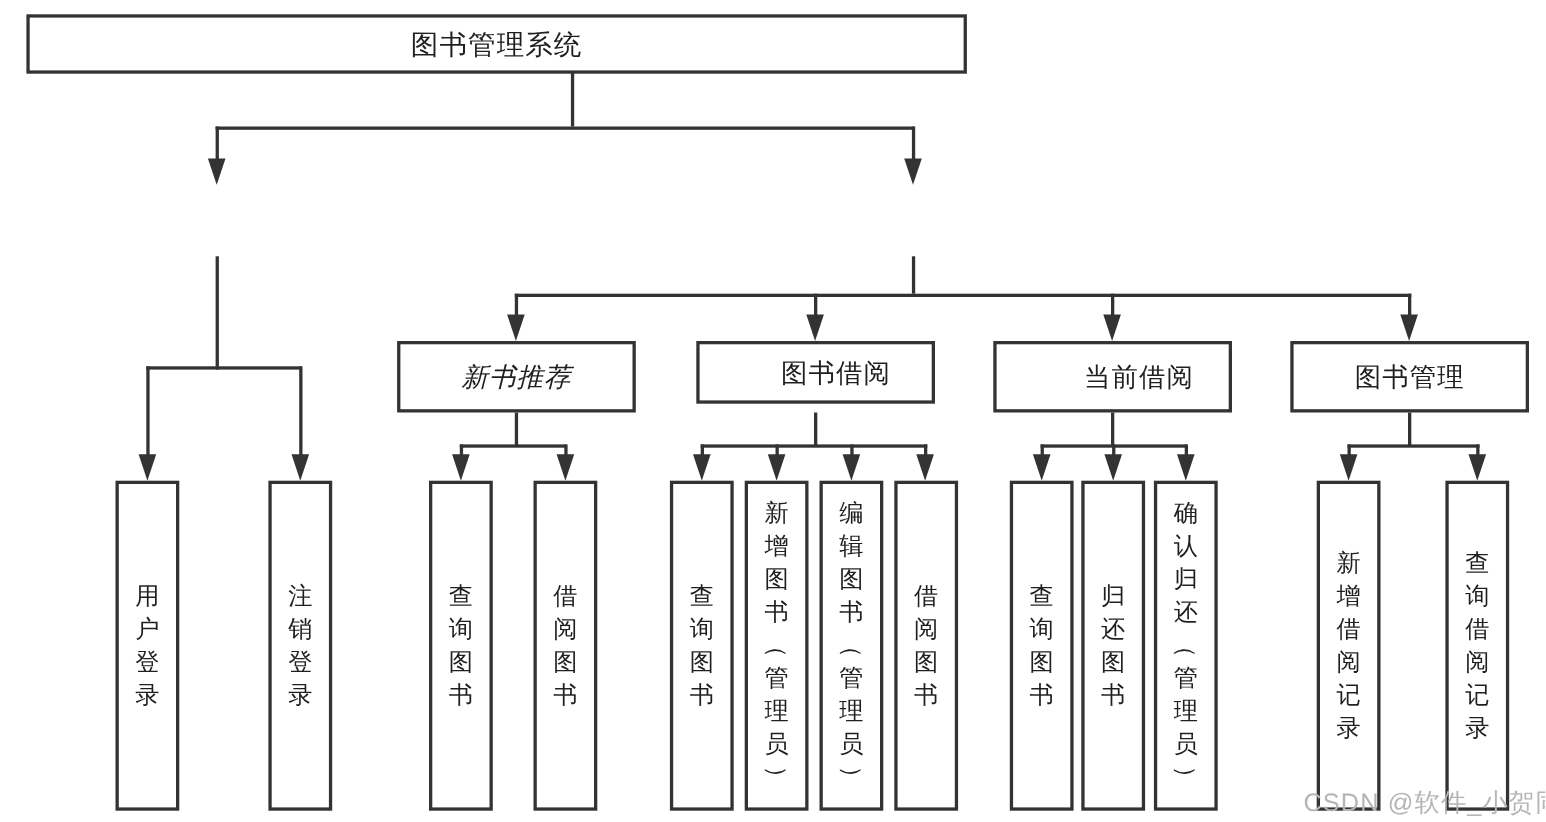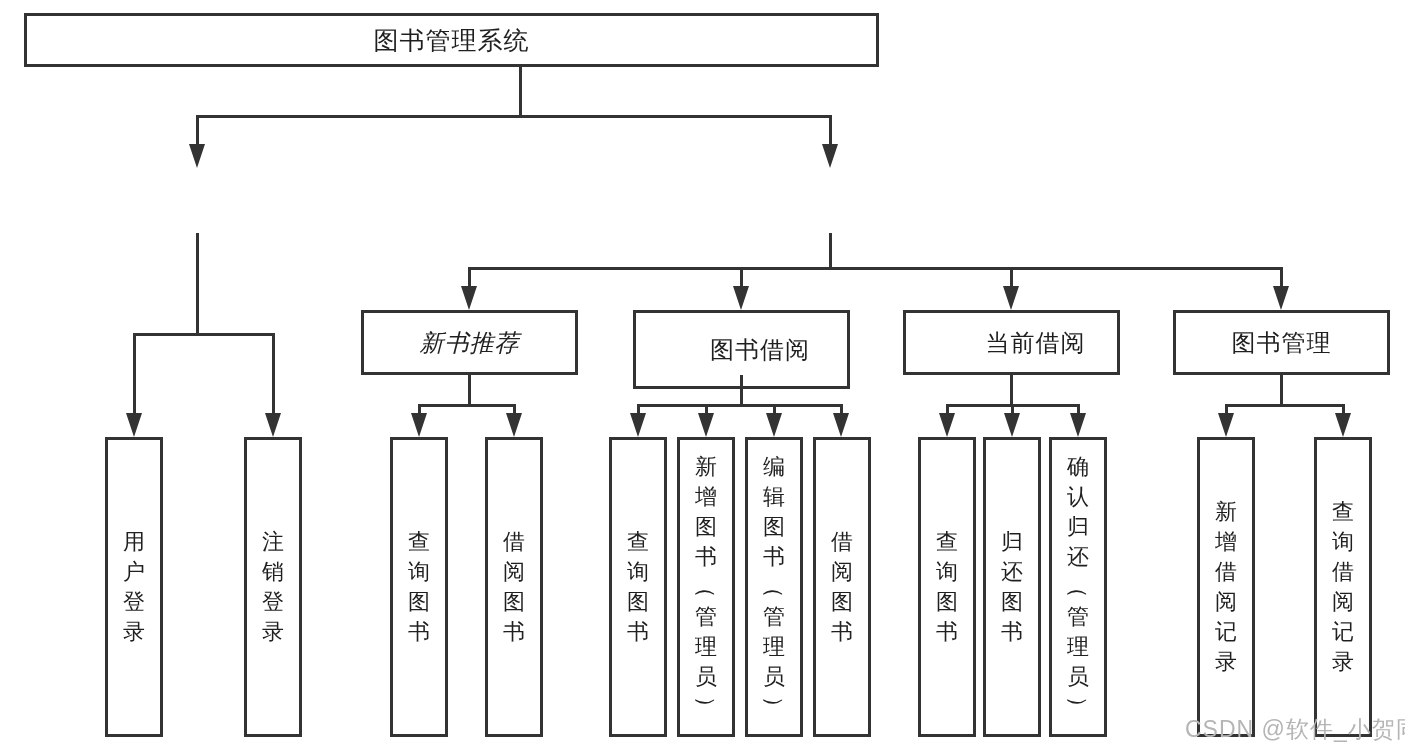--- a/index.html
+++ b/index.html
@@ -77,21 +77,21 @@
   <div class="line" style="left:740px;top:267px;width:3px;height:20px;"></div>
   <div class="arrow" style="left:733px;top:286px;"></div>
   <div class="line" style="left:1010px;top:267px;width:3px;height:20px;"></div>
   <div class="arrow" style="left:1003px;top:286px;"></div>
   <div class="line" style="left:1280px;top:267px;width:3px;height:20px;"></div>
   <div class="arrow" style="left:1273px;top:286px;"></div>
 
   <div class="box lvl" style="left:361px;top:310px;width:217px;height:65px;font-style:italic;">
     <span>新书推荐</span>
   </div>
-  <div class="box lvl" style="left:633px;top:310px;width:217px;height:79px;padding-left:37px;">
+  <div class="box lvl" style="left:633px;top:310px;width:217px;height:57px;padding-left:37px;">
     <span>图书借阅</span>
   </div>
   <div class="box lvl" style="left:903px;top:310px;width:217px;height:65px;padding-left:48px;">
     <span>当前借阅</span>
   </div>
   <div class="box lvl" style="left:1173px;top:310px;width:217px;height:65px;">
     <span>图书管理</span>
   </div>
 
   <div class="line" style="left:468px;top:375px;width:3px;height:31px;"></div>

